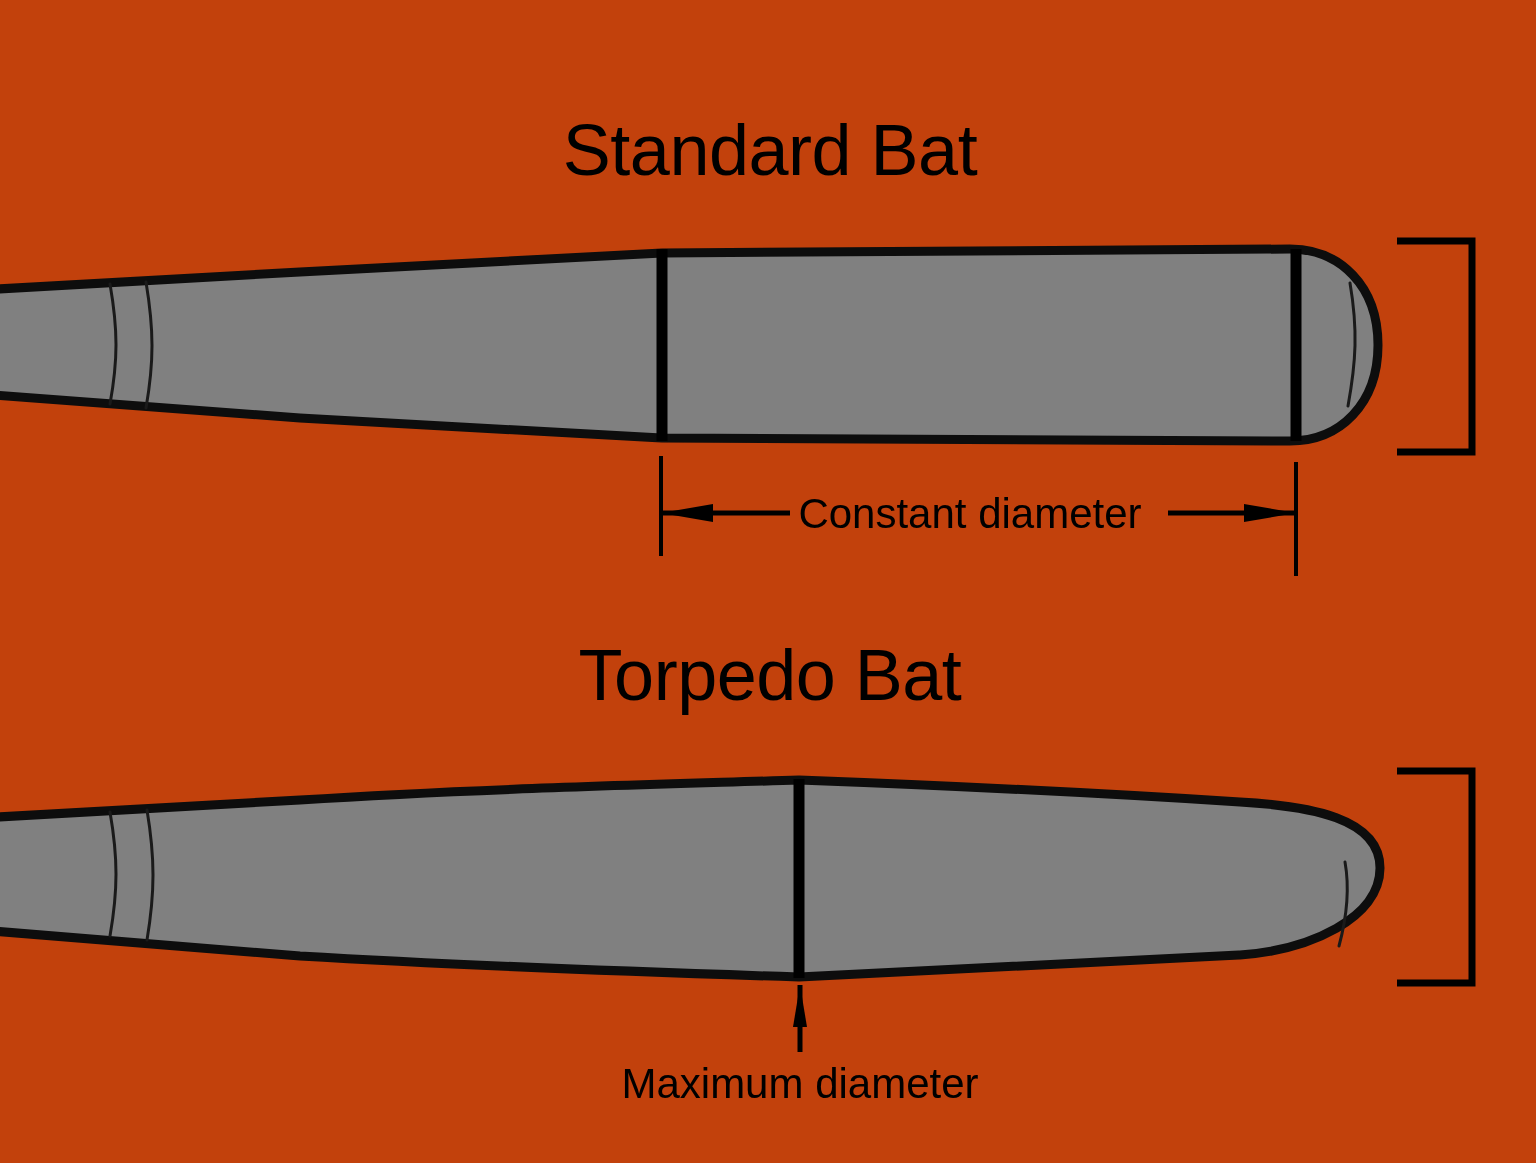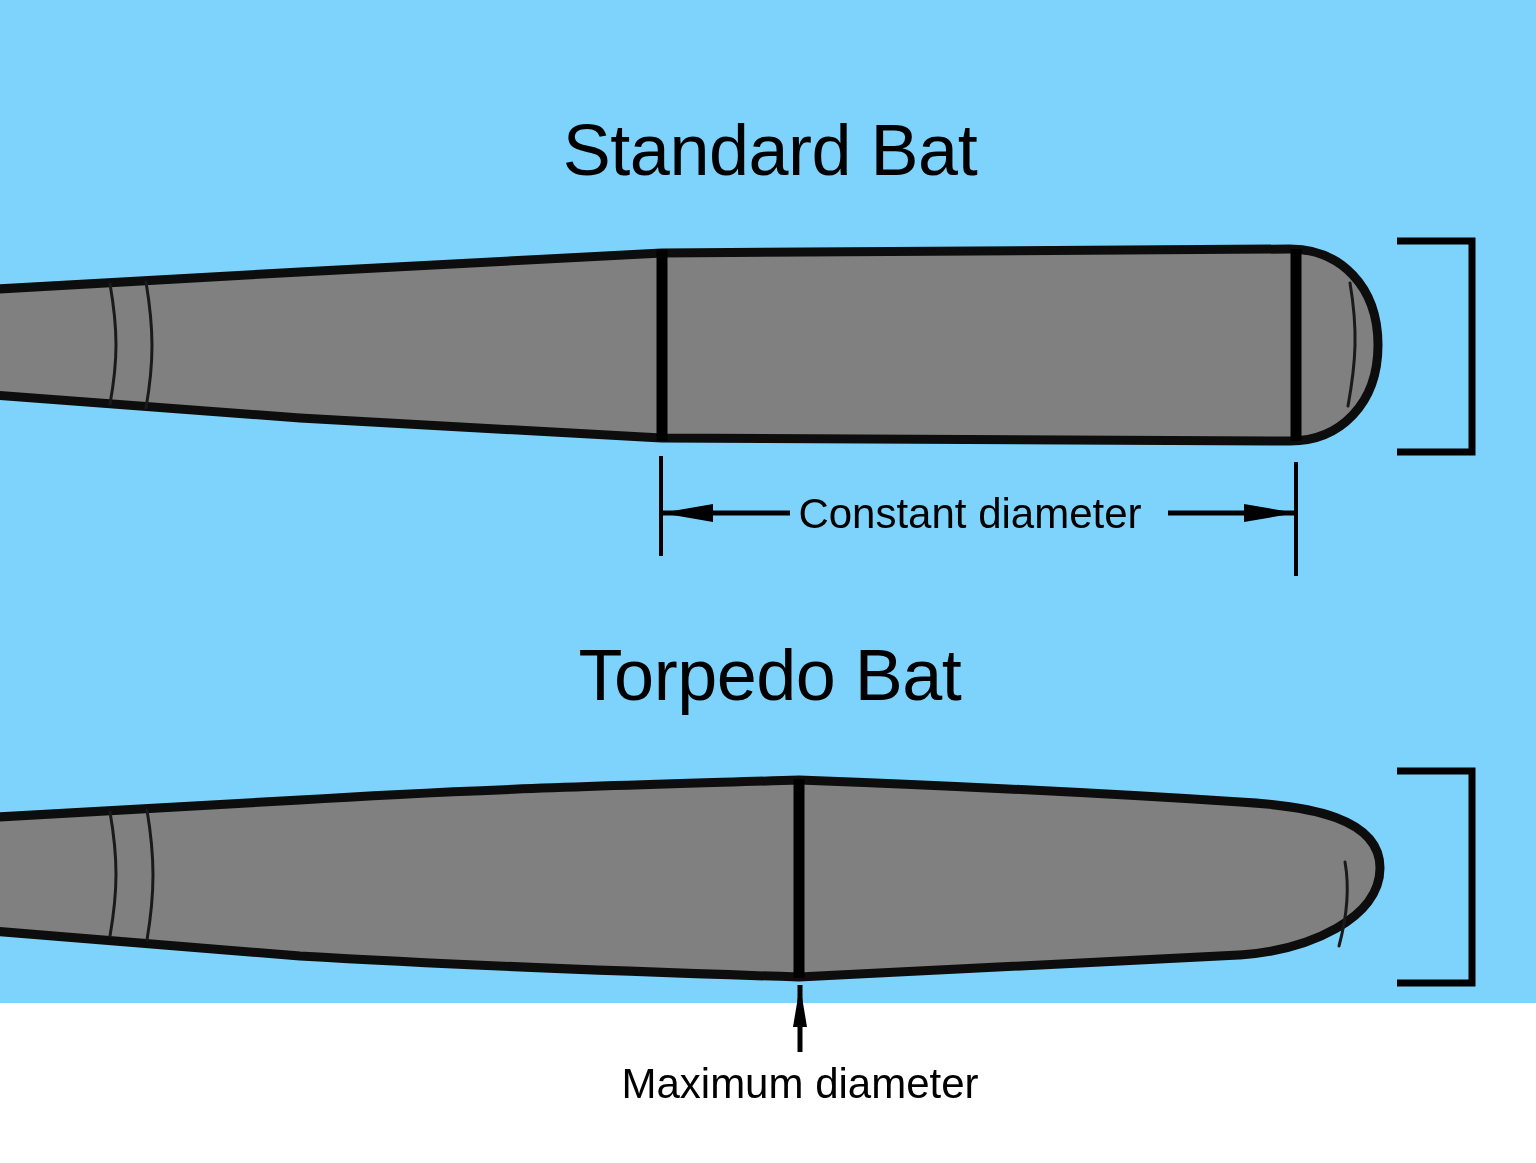--- a/index.html
+++ b/index.html
@@ -10,22 +10,22 @@
   body {
     width: 1536px;
     height: 1163px;
     font-family: "Liberation Sans", sans-serif;
     overflow: hidden;
     position: relative;
   }
   #diagram-root {
     position: relative;
     width: 1536px;
-    height: 1003px;
-    background: #7dd3fc;
+    height: 1163px;
+    background: #c2410c;
   }
   svg.figure {
     display: block;
     width: 1536px;
     height: 1163px;
   }
   .bat-title {
     font-family: "Liberation Sans", sans-serif;
     font-size: 72px;
     fill: #000000;

